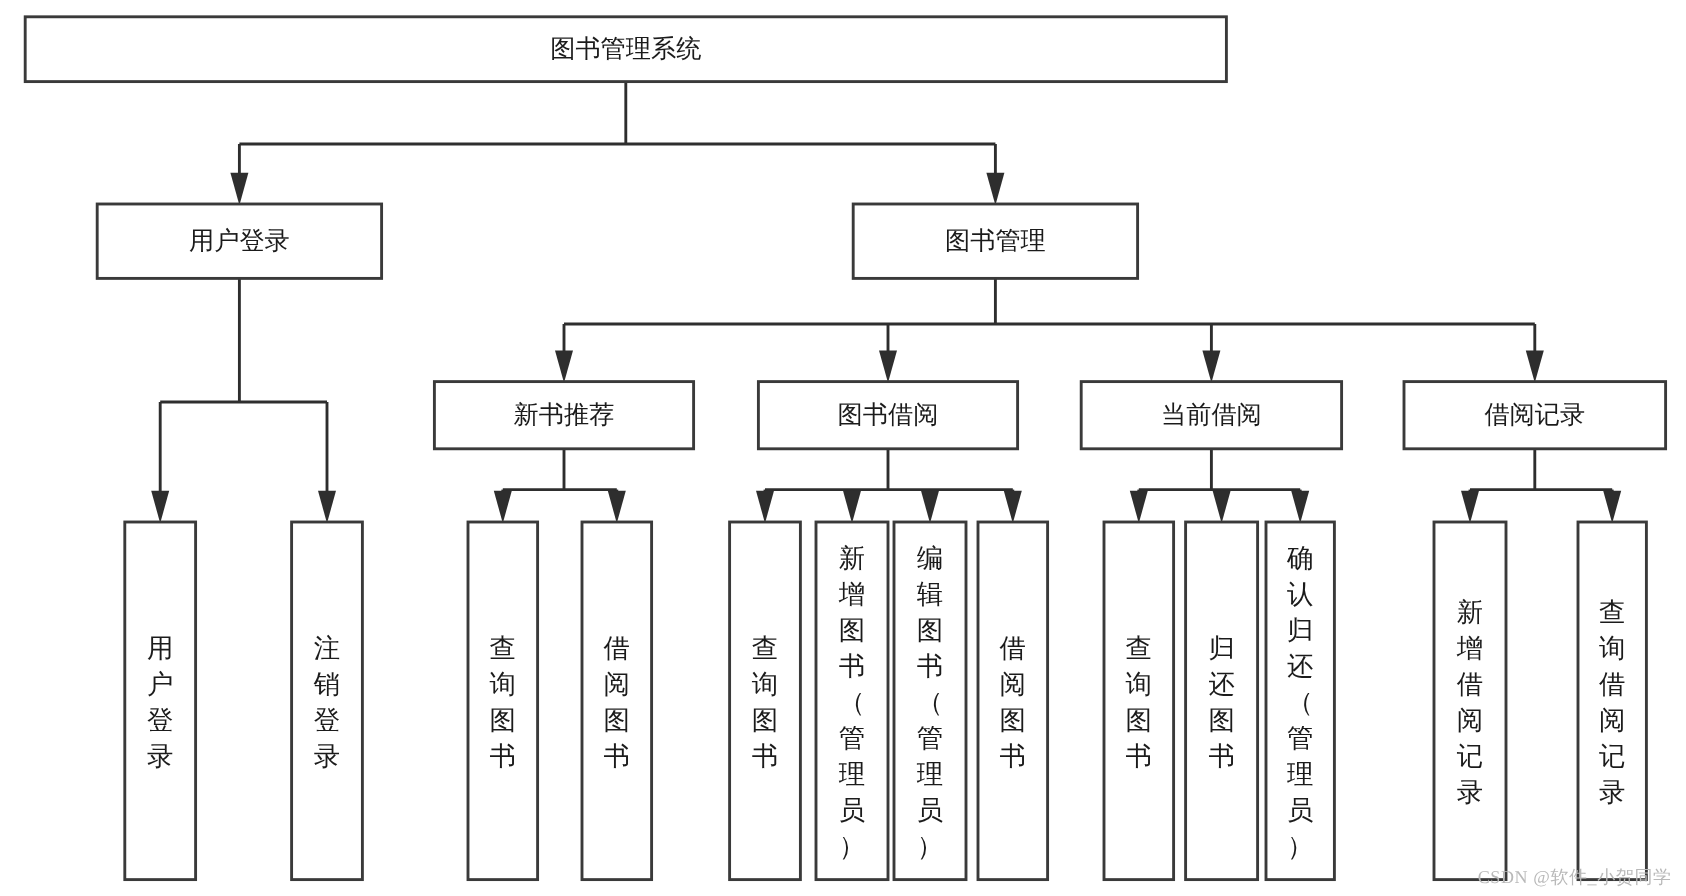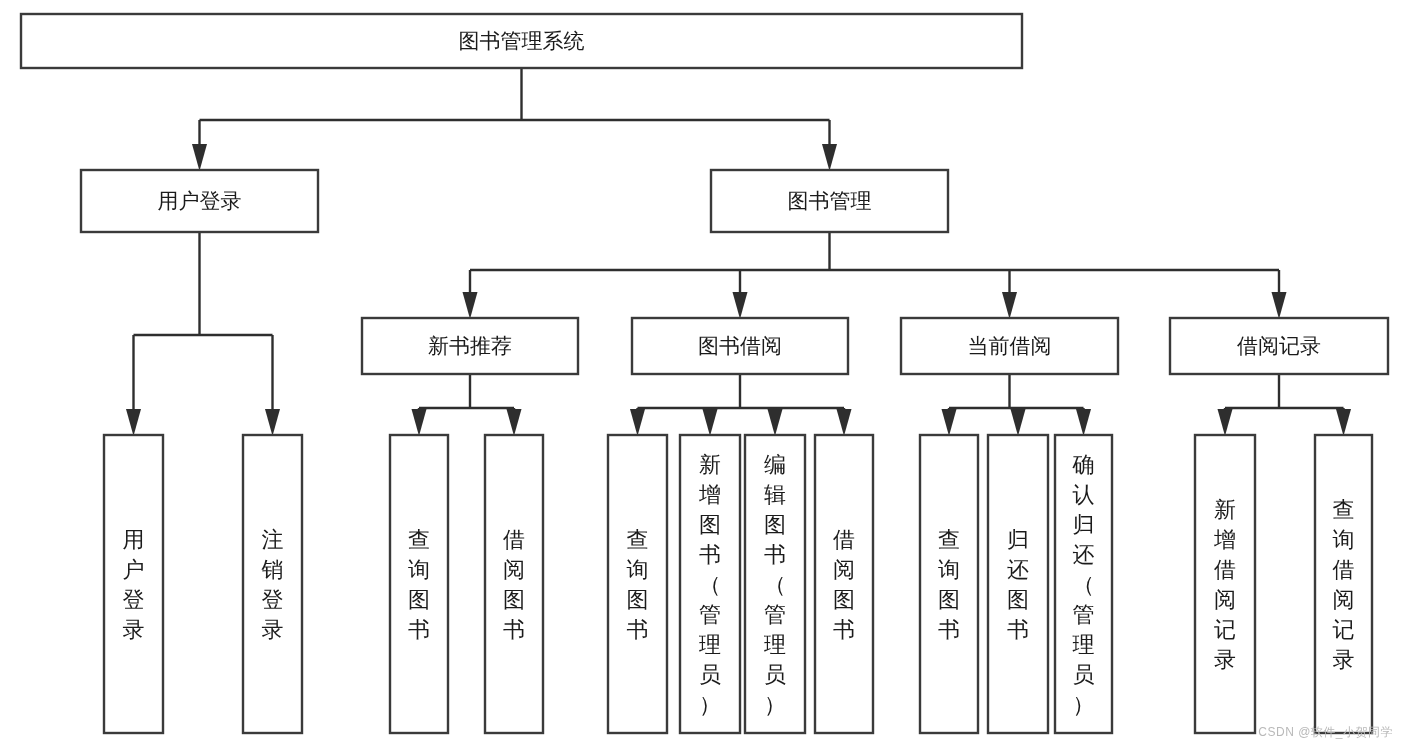--- a/index.html
+++ b/index.html
@@ -45,22 +45,22 @@
     font-family: "Liberation Sans", "DejaVu Sans", sans-serif;
     font-size: 21px;
     fill: #1b1b1b;
     text-anchor: middle;
     dominant-baseline: middle;
   }
   .watermark {
     position: absolute;
     right: 12px;
     bottom: 6px;
-    font-family: Liberation Sans, sans-serif;
-    font-size: 12px;
+    font-family: Liberation Serif, serif;
+    font-size: 15px;
     color: #b9b9b9;
     letter-spacing: 0.5px;
     user-select: none;
     pointer-events: none;
   }
 </style>
 </head>
 <body>
 
 <div id="diagram-root">

